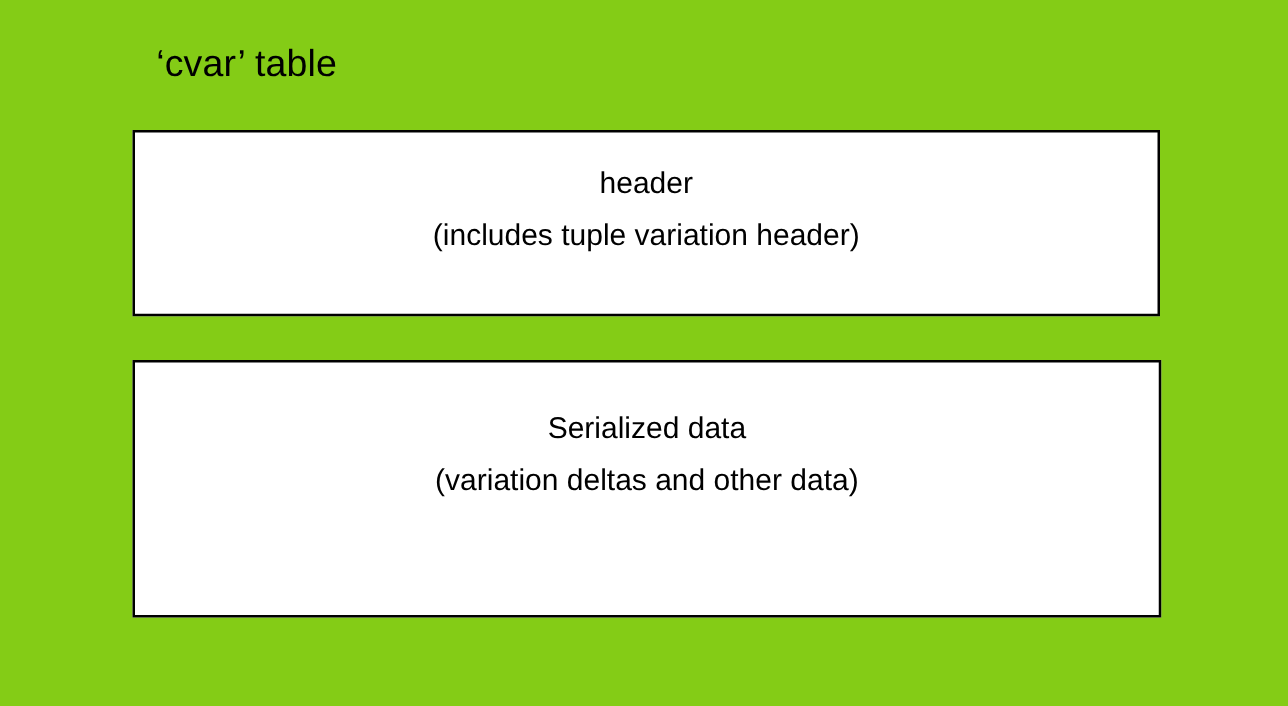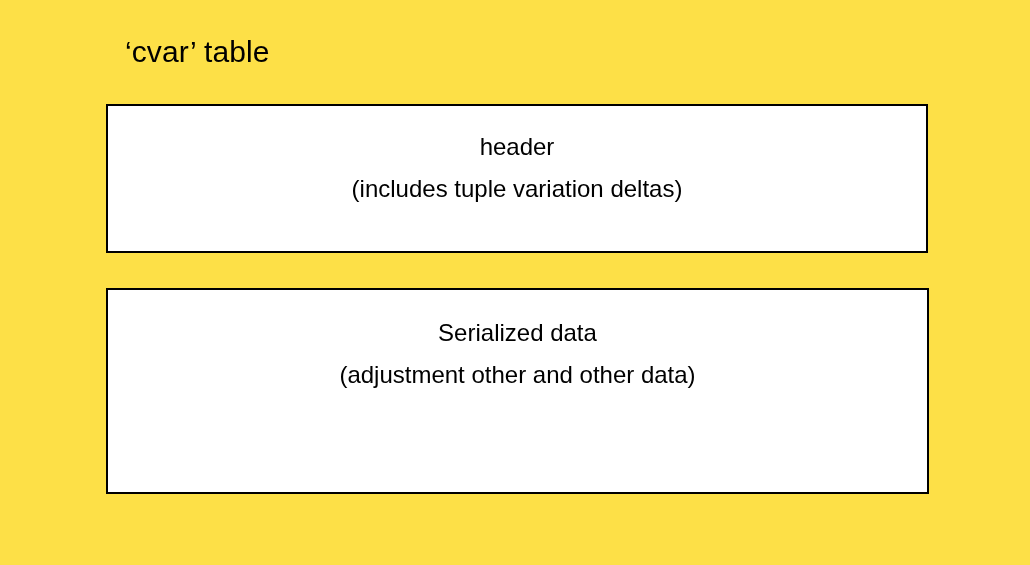--- a/index.html
+++ b/index.html
@@ -13,21 +13,21 @@
     background: #d9d9d9;
     font-family: "Liberation Sans", sans-serif;
     color: #000000;
     overflow: hidden;
   }
 
   #canvas {
     position: relative;
     width: 1030px;
     height: 565px;
-    background: #fde047;
+    background: #84cc16;
   }
 
   
   .diagram-title {
     position: absolute;
     left: 125px;
     top: 32px;
     font-size: 30px;
     line-height: 40px;
     font-weight: 400;
@@ -66,33 +66,33 @@
     padding-top: 20px;
   }
 
   
   #block-serialized {
     left: 106px;
     top: 288px;
     width: 823px;
     height: 206px;
     justify-content: flex-start;
-    padding-top: 22px;
+    padding-top: 32px;
   }
 </style>
 </head>
 <body>
 
 <div id="canvas">
 
   <div class="diagram-title">‘cvar’ table</div>
 
   <div class="block" id="block-header">
     <div class="block-line">header</div>
-    <div class="block-line">(includes tuple variation deltas)</div>
+    <div class="block-line">(includes tuple variation header)</div>
   </div>
 
   <div class="block" id="block-serialized">
     <div class="block-line">Serialized data</div>
-    <div class="block-line">(adjustment other and other data)</div>
+    <div class="block-line">(variation deltas and other data)</div>
   </div>
 
 </div>
 
 </body></html>

